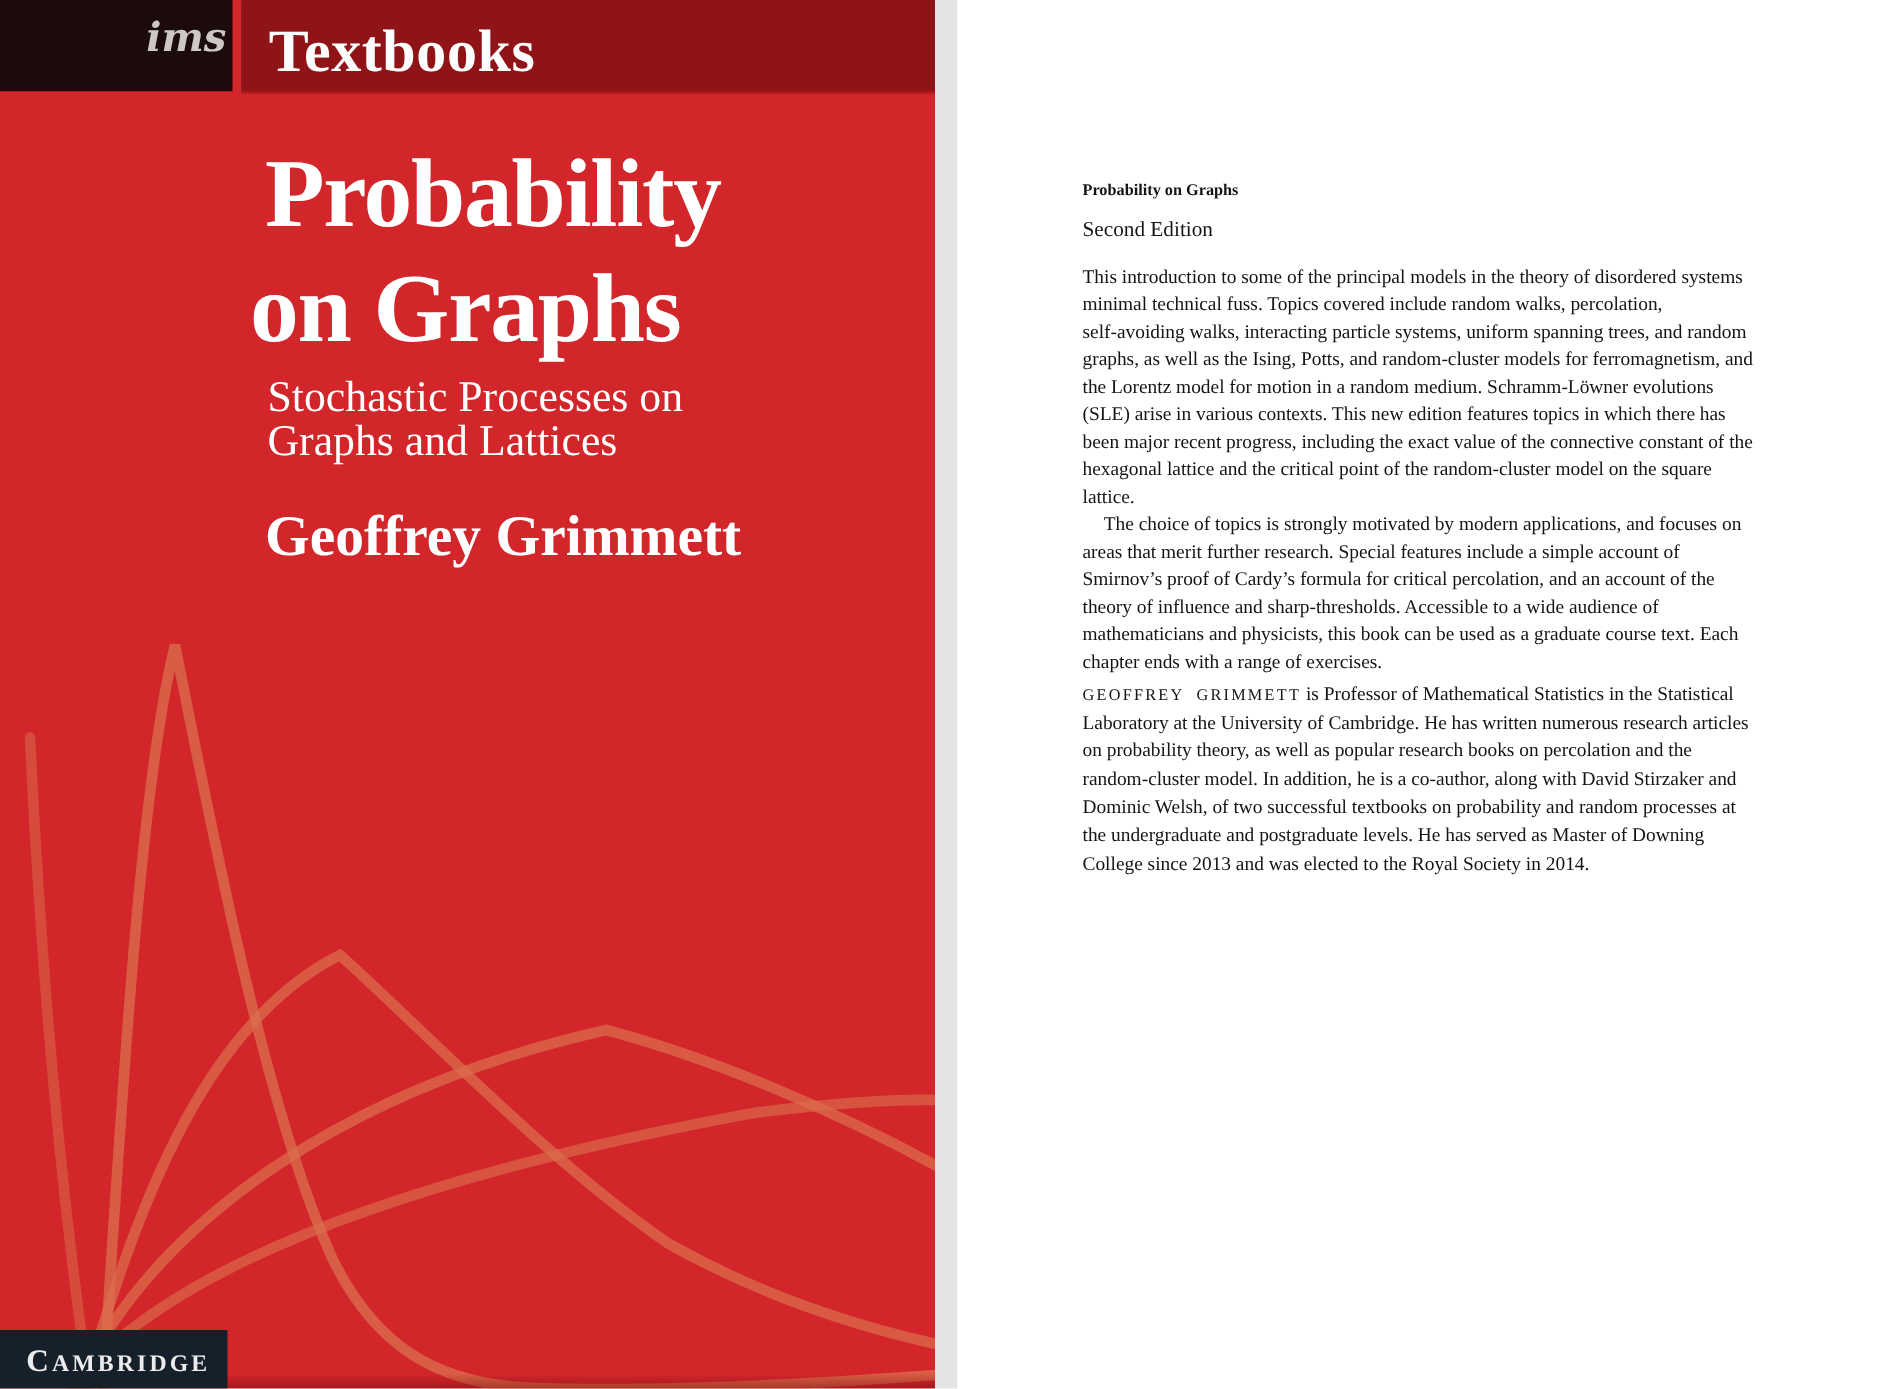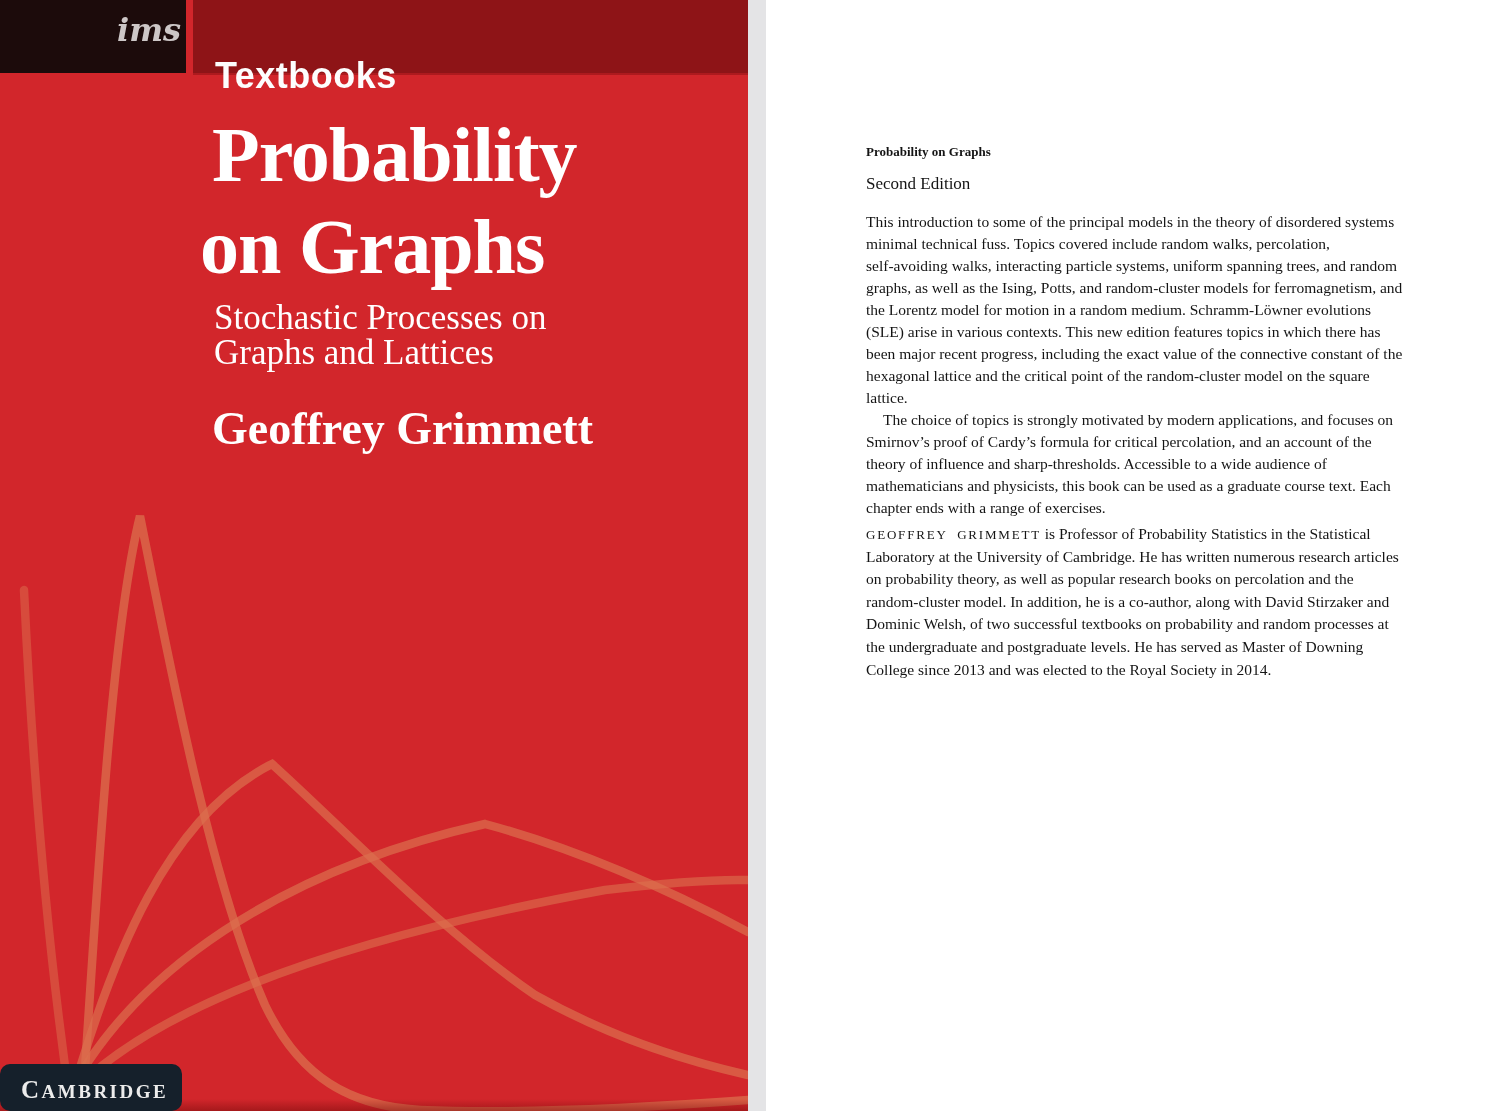--- a/index.html
+++ b/index.html
@@ -38,34 +38,34 @@
     font-family:"DejaVu Serif",serif;font-style:italic;font-weight:bold;
     font-size:32px;line-height:1;color:#cdc7c7;
   }
   .series-bar{
     position:absolute;left:193px;top:0;width:555px;height:73px;
     background:var(--banner-red,#8e1417);
     box-shadow:0 2px 0 rgba(90,0,0,.3);
   }
   .series-text{
     position:absolute;left:22px;top:18px;
-    font-family:Liberation Sans, sans-serif;font-weight:bold;
-    font-size:36px;line-height:1;color:#fdfdfd;letter-spacing:.5px;margin-top:40px;
+    font-family:Liberation Serif, serif;font-weight:bold;
+    font-size:48px;line-height:1;color:#fdfdfd;letter-spacing:.5px;
   }
   .cover-line{position:absolute;color:#ffffff;line-height:1;white-space:nowrap;z-index:3}
   .title-line{font-weight:bold;font-size:78px;letter-spacing:-1px}
   .title-1{left:212px;top:116px}
   .title-2{left:200px;top:208px}
   .subtitle-line{font-size:35px}
   .subtitle-1{left:214px;top:300px}
   .subtitle-2{left:214px;top:335px}
   .author-line{left:212px;top:406px;font-weight:bold;font-size:46px}
   .publisher-block{
     position:absolute;left:0;top:1064px;width:182px;height:47px;
-    background:var(--publisher-navy,#15202b);z-index:4;border-radius:10px;
+    background:var(--publisher-navy,#15202b);z-index:4;
   }
   .publisher-text{
     position:absolute;left:21px;top:13px;color:#ececec;
     font-size:19px;font-weight:bold;letter-spacing:2.5px;line-height:1;
   }
   .publisher-text::first-letter{font-size:25px}
   
   .edge-strip{position:absolute;left:748px;top:0;width:18px;height:1111px;background:var(--edge-gray,#e4e4e6)}
   
   .page{position:absolute;left:766px;top:0;width:738px;height:1111px;background:#ffffff}
@@ -131,29 +131,30 @@
           <div class="line">graphs, as well as the Ising, Potts, and random-cluster models for ferromagnetism, and</div>
           <div class="line">the Lorentz model for motion in a random medium. Schramm-Löwner evolutions</div>
           <div class="line">(SLE) arise in various contexts. This new edition features topics in which there has</div>
           <div class="line">been major recent progress, including the exact value of the connective constant of the</div>
           <div class="line">hexagonal lattice and the critical point of the random-cluster model on the square</div>
           <div class="line">lattice.</div>
         </div>
 
       <div class="para para-indent">
           <div class="line">The choice of topics is strongly motivated by modern applications, and focuses on</div>
+          <div class="line">areas that merit further research. Special features include a simple account of</div>
           <div class="line">Smirnov’s proof of Cardy’s formula for critical percolation, and an account of the</div>
           <div class="line">theory of influence and sharp-thresholds. Accessible to a wide audience of</div>
           <div class="line">mathematicians and physicists, this book can be used as a graduate course text. Each</div>
           <div class="line">chapter ends with a range of exercises.</div>
         </div>
 
       <div class="para bio">
         <div class="line">
-          <span class="bio-name">GEOFFREY GRIMMETT</span><span> is Professor of Probability Statistics in the Statistical</span>
+          <span class="bio-name">GEOFFREY GRIMMETT</span><span> is Professor of Mathematical Statistics in the Statistical</span>
         </div>
         <div>
             <div class="line">Laboratory at the University of Cambridge. He has written numerous research articles</div>
             <div class="line">on probability theory, as well as popular research books on percolation and the</div>
             <div class="line">random-cluster model. In addition, he is a co-author, along with David Stirzaker and</div>
             <div class="line">Dominic Welsh, of two successful textbooks on probability and random processes at</div>
             <div class="line">the undergraduate and postgraduate levels. He has served as Master of Downing</div>
             <div class="line">College since 2013 and was elected to the Royal Society in 2014.</div>
           </div>
       </div>

